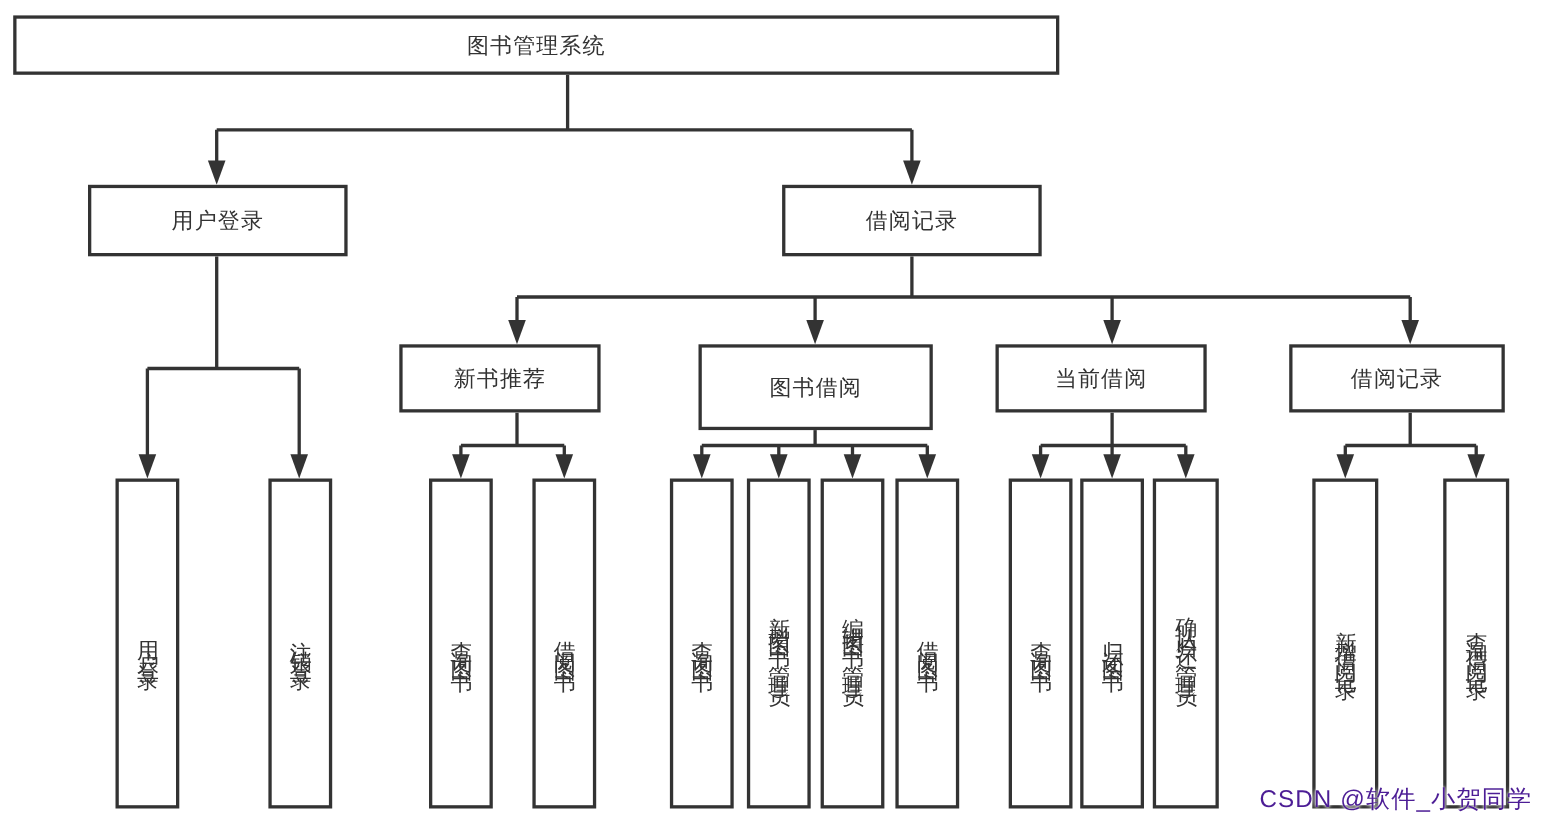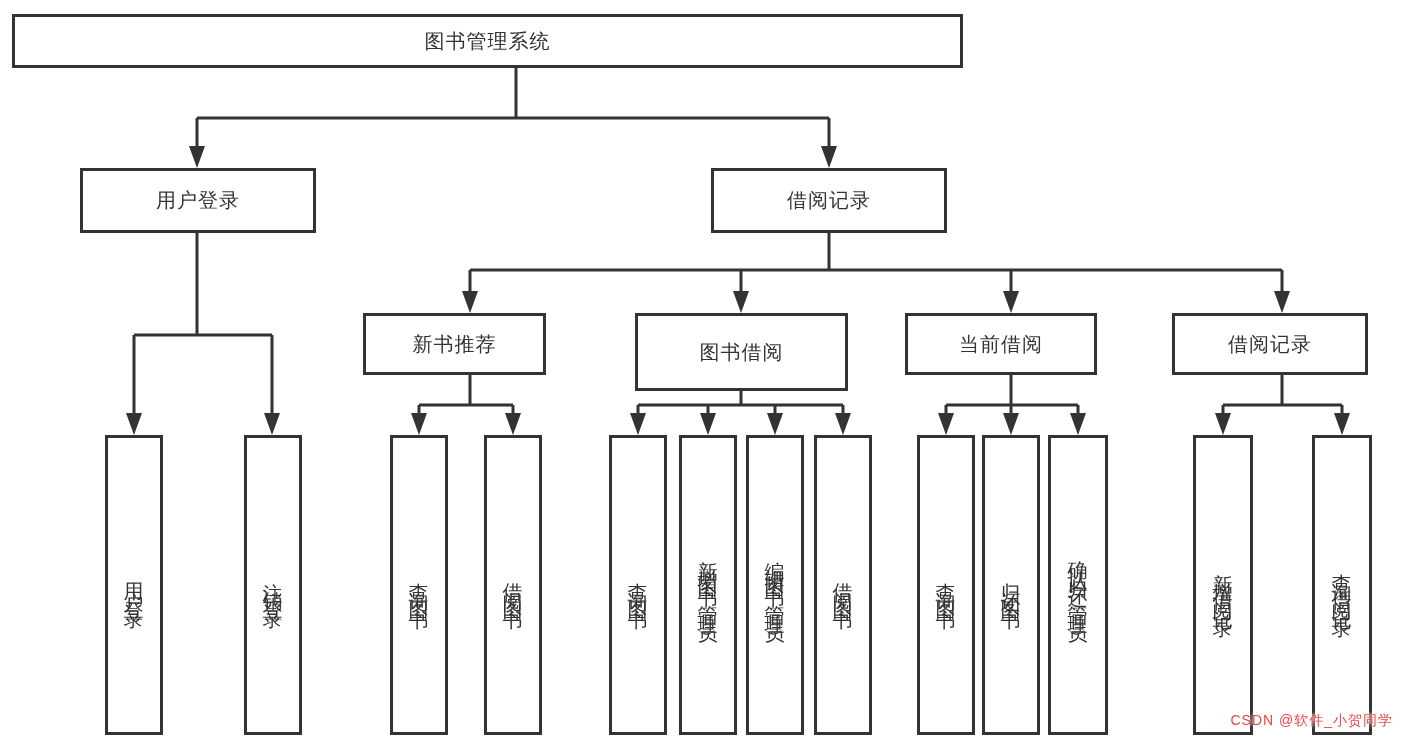--- a/index.html
+++ b/index.html
@@ -69,22 +69,22 @@
   #lf8  { left: 814px; }
   #lf9  { left: 917px; }
   #lf10 { left: 982px; }
   #lf11 { left: 1048px; width: 60px; }
   #lf12 { left: 1193px; width: 60px; }
   #lf13 { left: 1312px; width: 60px; }
   .watermark {
     position: absolute;
     right: 12px;
     top: 712px;
-    font-size: 14px;
-    color: #ef4444;
+    font-size: 22px;
+    color: #4c1d95;
     letter-spacing: 1px;
     text-shadow: 0 0 2px #ffffff, 0 0 4px #ffffff;
     z-index: 5;
     white-space: nowrap;
   }
 </style>
 </head>
 <body>
 
 <div class="canvas">

